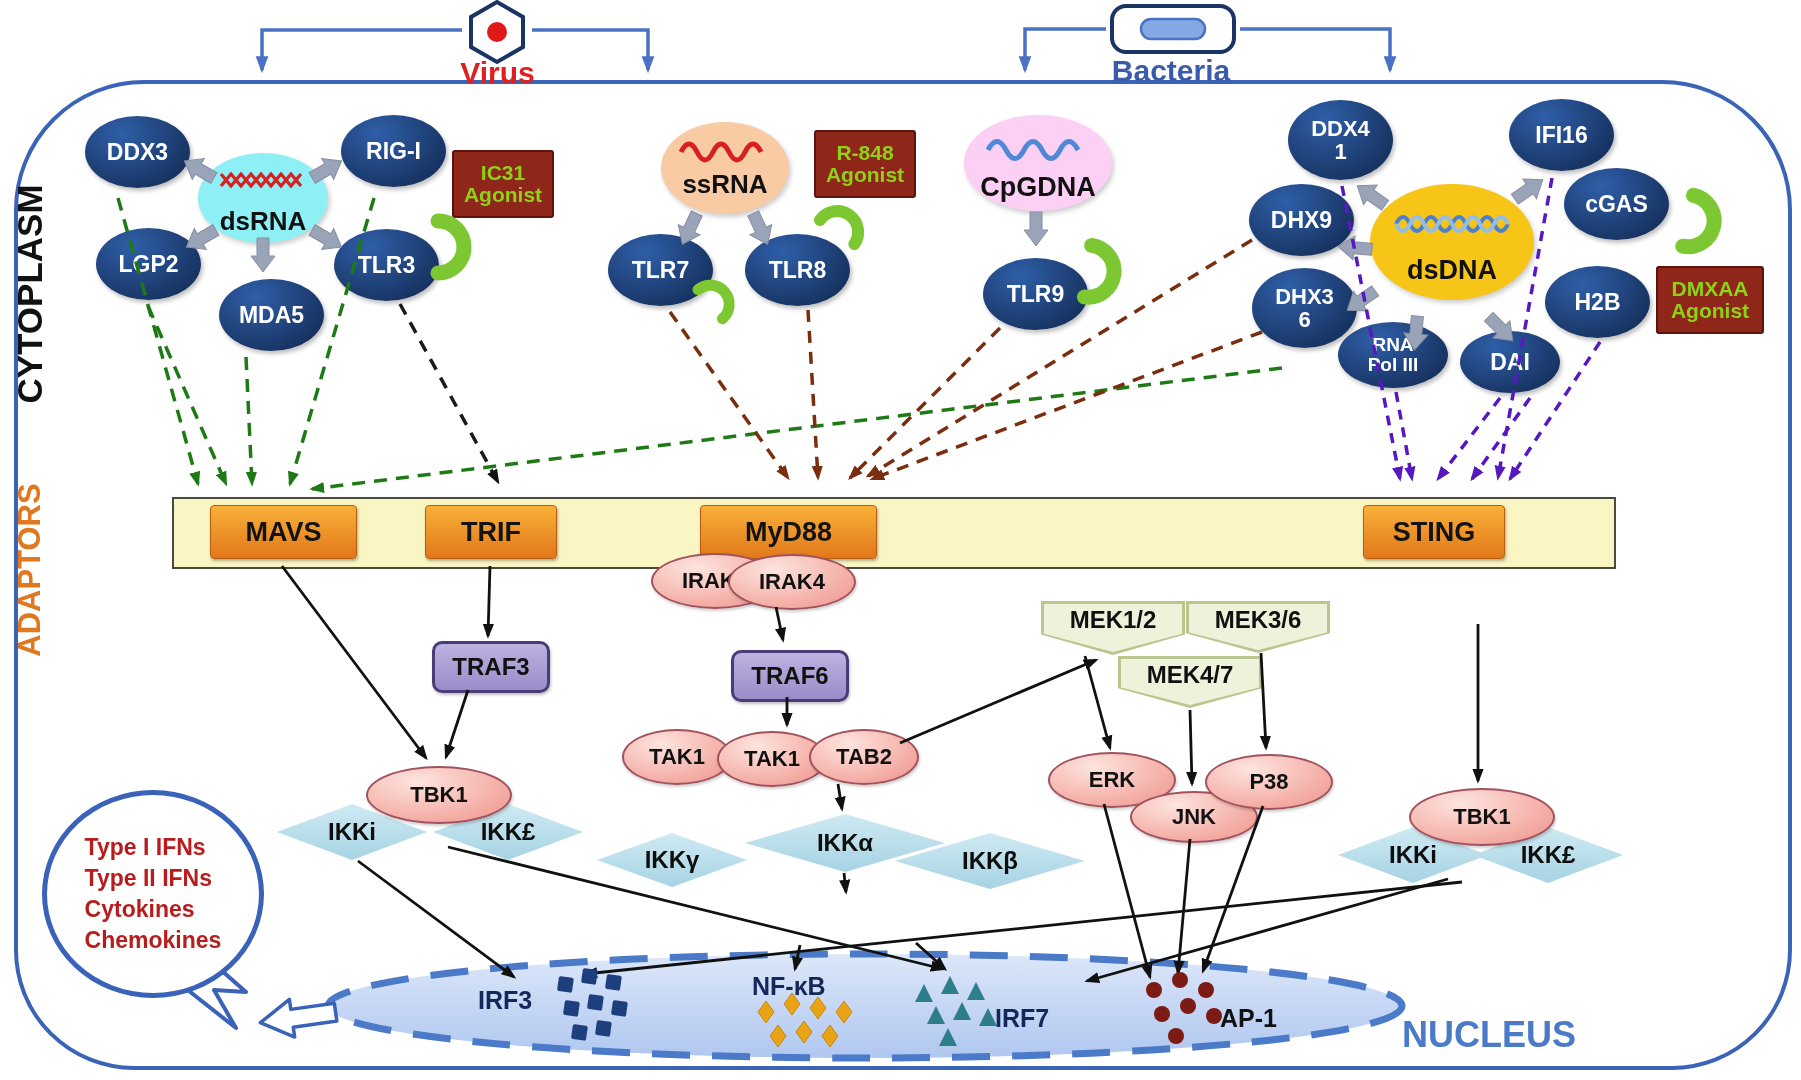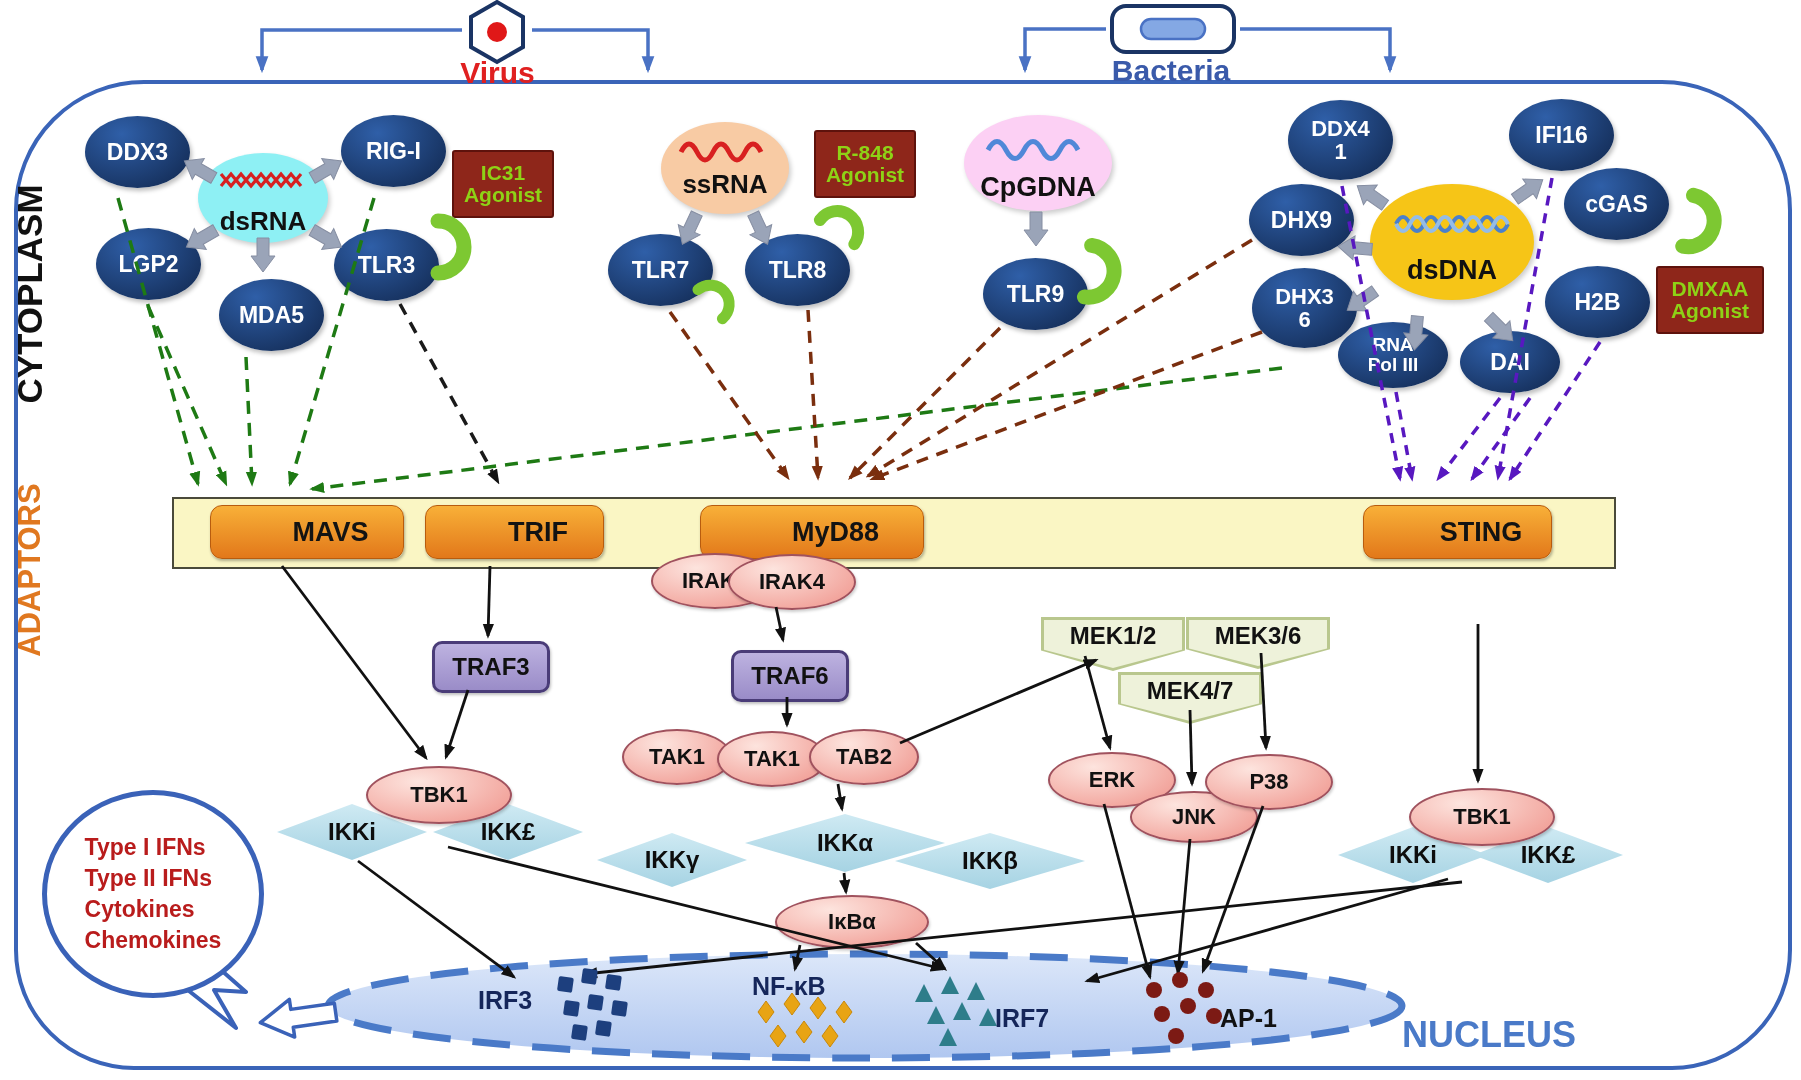--- a/index.html
+++ b/index.html
@@ -18,28 +18,28 @@
   .pre{white-space:pre-line;line-height:1.05;}
   .navy{border-radius:50%;font-size:23px;
         background:radial-gradient(ellipse at 35% 25%, #2f5fa8, #16315e 80%);
         box-shadow:2px 3px 4px rgba(0,0,0,.25);}
   .pink{border-radius:50%;color:#111;font-size:22px;border:2px solid #a0525e;
         background:radial-gradient(ellipse at 35% 25%, #fde4de, #f2a49c 78%);
         box-shadow:1px 2px 3px rgba(0,0,0,.2);}
   .ligand{border-radius:50%;color:#111;flex-direction:column;justify-content:flex-end;
         box-shadow:2px 3px 5px rgba(0,0,0,.2);}
   .box-orange{background:linear-gradient(180deg,#f8b038,#e2781a);border:1px solid #b85c0e;
-        border-radius:12px;color:#131313;font-size:27px;box-shadow:1px 2px 3px rgba(0,0,0,.3);padding-left:47px;}
+        border-radius:4px;color:#131313;font-size:27px;box-shadow:1px 2px 3px rgba(0,0,0,.3);}
   .box-purple{background:linear-gradient(180deg,#bdb2e0,#9a8cc8);border:3px solid #4a3c78;
         border-radius:10px;color:#111;font-size:24px;box-shadow:1px 2px 3px rgba(0,0,0,.25);}
   .box-agonist{background:#8e261a;border:2px solid #5e120c;color:#8ed216;font-size:21px;
         border-radius:3px;}
   .diamond{clip-path:polygon(50% 0,100% 50%,50% 100%,0 50%);
         background:linear-gradient(180deg,#cfeaf3,#a6d3e3);color:#0d0d0d;font-size:24px;}
-  .mek-outer{clip-path:polygon(0 0,100% 0,100% 62%,50% 100%,0 62%);background:#b9c78e;margin-top:16px;}
+  .mek-outer{clip-path:polygon(0 0,100% 0,100% 62%,50% 100%,0 62%);background:#b9c78e;}
   .mek-inner{position:absolute;left:3px;top:3px;right:3px;bottom:3px;
         clip-path:polygon(0 0,100% 0,100% 62%,50% 100%,0 62%);background:#eef2da;}
   .mek-label{position:absolute;left:0;top:0;width:100%;height:72%;display:flex;
         align-items:center;justify-content:center;font-weight:bold;color:#111;font-size:24px;}
   .vlabel{display:flex;align-items:center;justify-content:center;z-index:4;font-weight:bold;}
   .vlabel span{transform:rotate(-90deg);white-space:nowrap;}
   .cytoplasm{color:#111;font-size:35px;}
   .adaptorsL{color:#e07820;font-size:31px;}
   .toplabel{z-index:4;font-weight:bold;text-align:center;display:block;}
   .tf-label{z-index:6;font-weight:bold;color:#15265a;font-size:25px;}
@@ -212,23 +212,20 @@
     </div>
 
   <div class="abs node diamond" style="left:597px;top:833px;width:150px;height:54px;">
       <span>IKKγ</span>
     </div>
   <div class="abs node diamond" style="left:895px;top:833px;width:190px;height:56px;">
       <span>IKKβ</span>
     </div>
   <div class="abs node diamond" style="left:745px;top:814px;width:200px;height:58px;">
       <span>IKKα</span>
-    </div>
-  <div class="abs node pink" style="left:775px;top:895px;width:150px;height:50px;">
-      <span>IκBα</span>
     </div>
 
   <div class="abs node diamond" style="left:1338px;top:827px;width:150px;height:56px;">
       <span>IKKi</span>
     </div>
   <div class="abs node diamond" style="left:1473px;top:827px;width:150px;height:56px;">
       <span>IKK£</span>
     </div>
   <div class="abs node pink" style="left:1409px;top:788px;width:142px;height:54px;">
       <span>TBK1</span>

